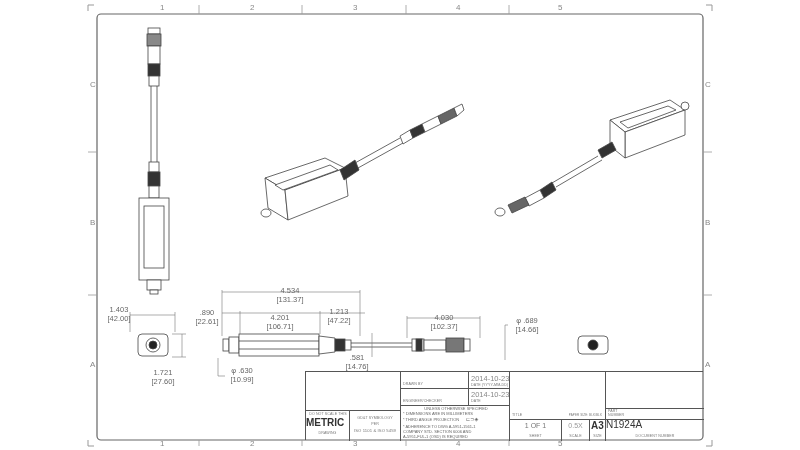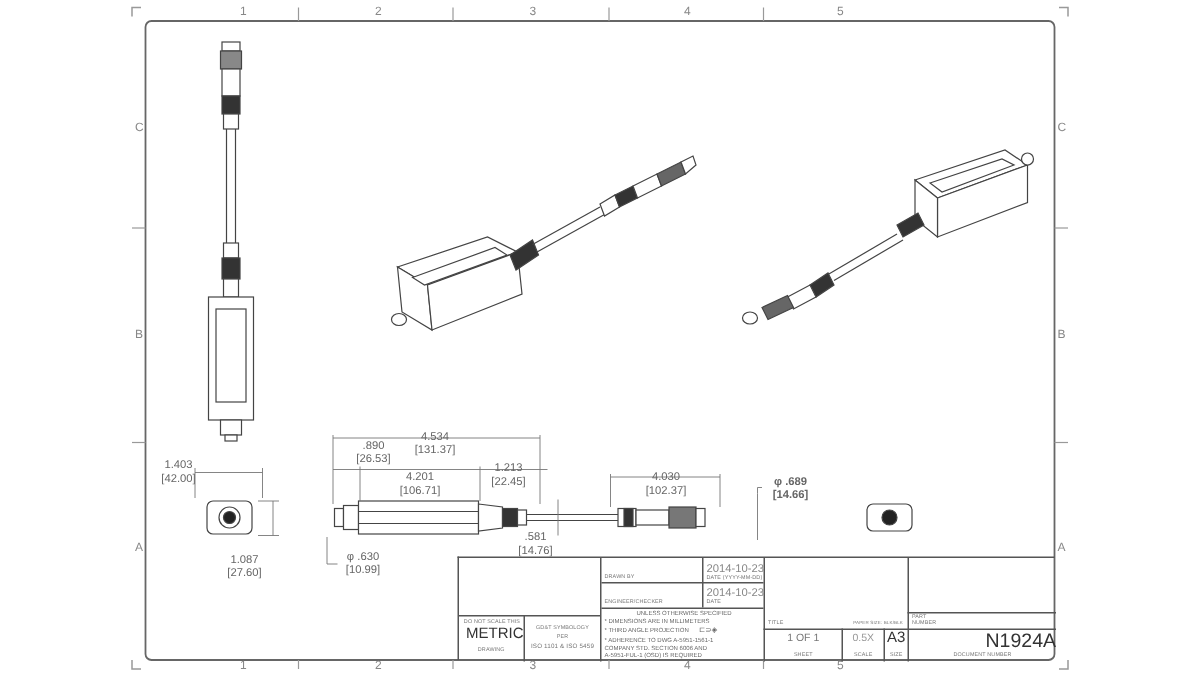--- a/index.html
+++ b/index.html
@@ -161,73 +161,73 @@
 <div class="zone-label" style="left:90px;top:360px;">A</div>
 <div class="zone-label" style="left:705px;top:80px;">C</div>
 <div class="zone-label" style="left:705px;top:218px;">B</div>
 <div class="zone-label" style="left:705px;top:360px;">A</div>
 
 <div class="dim" style="left:104px;top:305px;width:30px;">
   <div>1.403</div>
   <div>[42.00]</div>
 </div>
 <div class="dim" style="left:146px;top:368px;width:34px;">
-  <div>1.087</div>
+  <div>1.721</div>
   <div>[27.60]</div>
 </div>
-<div class="dim" style="left:192px;top:292px;width:30px;margin-left:42px;">
+<div class="dim" style="left:192px;top:308px;width:30px;">
   <div>.890</div>
-  <div>[26.53]</div>
+  <div>[22.61]</div>
 </div>
 <div class="dim" style="left:222px;top:366px;width:40px;">
   <div><span>φ</span> <span>.630</span></div>
   <div>[10.99]</div>
 </div>
 <div class="dim" style="left:270px;top:286px;width:40px;">
   <div>4.534</div>
   <div>[131.37]</div>
 </div>
 <div class="dim" style="left:260px;top:313px;width:40px;">
   <div>4.201</div>
   <div>[106.71]</div>
 </div>
 <div class="dim" style="left:322px;top:307px;width:34px;">
   <div>1.213</div>
-  <div>[22.45]</div>
+  <div>[47.22]</div>
 </div>
 <div class="dim" style="left:340px;top:353px;width:34px;">
   <div>.581</div>
   <div>[14.76]</div>
 </div>
 <div class="dim" style="left:424px;top:313px;width:40px;">
   <div>4.030</div>
   <div>[102.37]</div>
 </div>
-<div class="dim" style="left:508px;top:316px;width:38px;font-weight:bold;">
+<div class="dim" style="left:508px;top:316px;width:38px;">
   <div><span>φ</span> <span>.689</span></div>
   <div>[14.66]</div>
 </div>
 
 <div class="tb" style="left:305px;top:371px;width:398px;height:69px;border-right:none;border-bottom:none;">
 
   <div class="abs" style="left:0;top:38px;width:94px;height:1px;background:#555;"></div>
   <div class="abs" style="left:43px;top:38px;width:1px;height:31px;background:#555;"></div>
   <div class="abs" style="left:94px;top:0;width:1px;height:69px;background:#555;"></div>
   <div class="abs" style="left:162px;top:0;width:1px;height:33px;background:#555;"></div>
   <div class="abs" style="left:95px;top:16px;width:108px;height:1px;background:#555;"></div>
   <div class="abs" style="left:95px;top:33px;width:108px;height:1px;background:#555;"></div>
   <div class="abs" style="left:203px;top:0;width:1px;height:69px;background:#555;"></div>
   <div class="abs" style="left:299px;top:0;width:1px;height:69px;background:#555;"></div>
   <div class="abs" style="left:203px;top:47px;width:195px;height:1px;background:#555;"></div>
   <div class="abs" style="left:299px;top:36px;width:99px;height:1px;background:#555;"></div>
   <div class="abs" style="left:255px;top:47px;width:1px;height:22px;background:#555;"></div>
   <div class="abs" style="left:283px;top:47px;width:1px;height:22px;background:#555;"></div>
 
   <div class="tb-cell tiny" style="left:2px;top:40px;width:40px;text-align:center;">DO NOT SCALE THIS</div>
-  <div class="tb-cell" style="left:0;top:45px;width:43px;text-align:right;font-size:10px;font-weight:normal;color:#333;">METRIC</div>
+  <div class="tb-cell" style="left:0;top:45px;width:43px;text-align:left;font-size:10px;font-weight:bold;color:#333;">METRIC</div>
   <div class="tb-cell tiny" style="left:0;top:59px;width:43px;text-align:center;">DRAWING</div>
 
   <div class="tb-cell tiny" style="left:44px;top:44px;width:50px;text-align:center;">GD&amp;T SYMBOLOGY</div>
   <div class="tb-cell tiny" style="left:44px;top:50px;width:50px;text-align:center;">PER</div>
   <div class="tb-cell tiny" style="left:44px;top:56px;width:50px;text-align:center;font-size:4.2px;">ISO 1101 &amp; ISO 5459</div>
 
   <div class="tb-cell tiny" style="left:97px;top:10px;">DRAWN BY</div>
   <div class="tb-cell date" style="left:165px;top:2px;">2014-10-23</div>
   <div class="tb-cell tiny" style="left:165px;top:11px;">DATE (YYYY-MM-DD)</div>
   <div class="tb-cell tiny" style="left:97px;top:27px;">ENGINEER/CHECKER</div>
@@ -241,20 +241,20 @@
   <div class="tb-cell note" style="left:97px;top:52px;">* ADHERENCE TO DWG A-5951-1561-1</div>
   <div class="tb-cell note" style="left:97px;top:57px;">  COMPANY STD. SECTION 6006 AND</div>
   <div class="tb-cell note" style="left:97px;top:62px;">  A-5951-FUL-1 (OSD) IS REQUIRED</div>
 
   <div class="tb-cell tiny" style="left:206px;top:41px;">TITLE</div>
   <div class="tb-cell tiny" style="left:250px;top:41px;width:46px;text-align:right;font-size:3px;">PAPER SIZE: BLK/BLK</div>
   <div class="tb-cell" style="left:204px;top:50px;width:51px;text-align:center;font-size:7px;color:#777;">1  OF  1</div>
   <div class="tb-cell tiny" style="left:204px;top:62px;width:51px;text-align:center;">SHEET</div>
   <div class="tb-cell" style="left:256px;top:50px;width:27px;text-align:center;font-size:7px;color:#999;">0.5X</div>
   <div class="tb-cell tiny" style="left:256px;top:62px;width:27px;text-align:center;">SCALE</div>
-  <div class="tb-cell" style="left:284px;top:48px;width:15px;text-align:center;font-size:10px;font-weight:normal;color:#333;">A3</div>
+  <div class="tb-cell" style="left:284px;top:48px;width:15px;text-align:center;font-size:10px;font-weight:bold;color:#333;">A3</div>
   <div class="tb-cell tiny" style="left:284px;top:62px;width:15px;text-align:center;">SIZE</div>
 
   <div class="tb-cell tiny" style="left:302px;top:37px;">PART</div>
   <div class="tb-cell tiny" style="left:302px;top:41px;">NUMBER</div>
-  <div class="tb-cell" style="left:300px;top:47px;width:98px;text-align:right;font-size:13px;color:#333;">N1924A</div>
+  <div class="tb-cell" style="left:300px;top:47px;width:98px;text-align:left;font-size:10px;color:#333;">N1924A</div>
   <div class="tb-cell tiny" style="left:300px;top:62px;width:98px;text-align:center;">DOCUMENT NUMBER</div>
 </div>
 
 </body></html>

